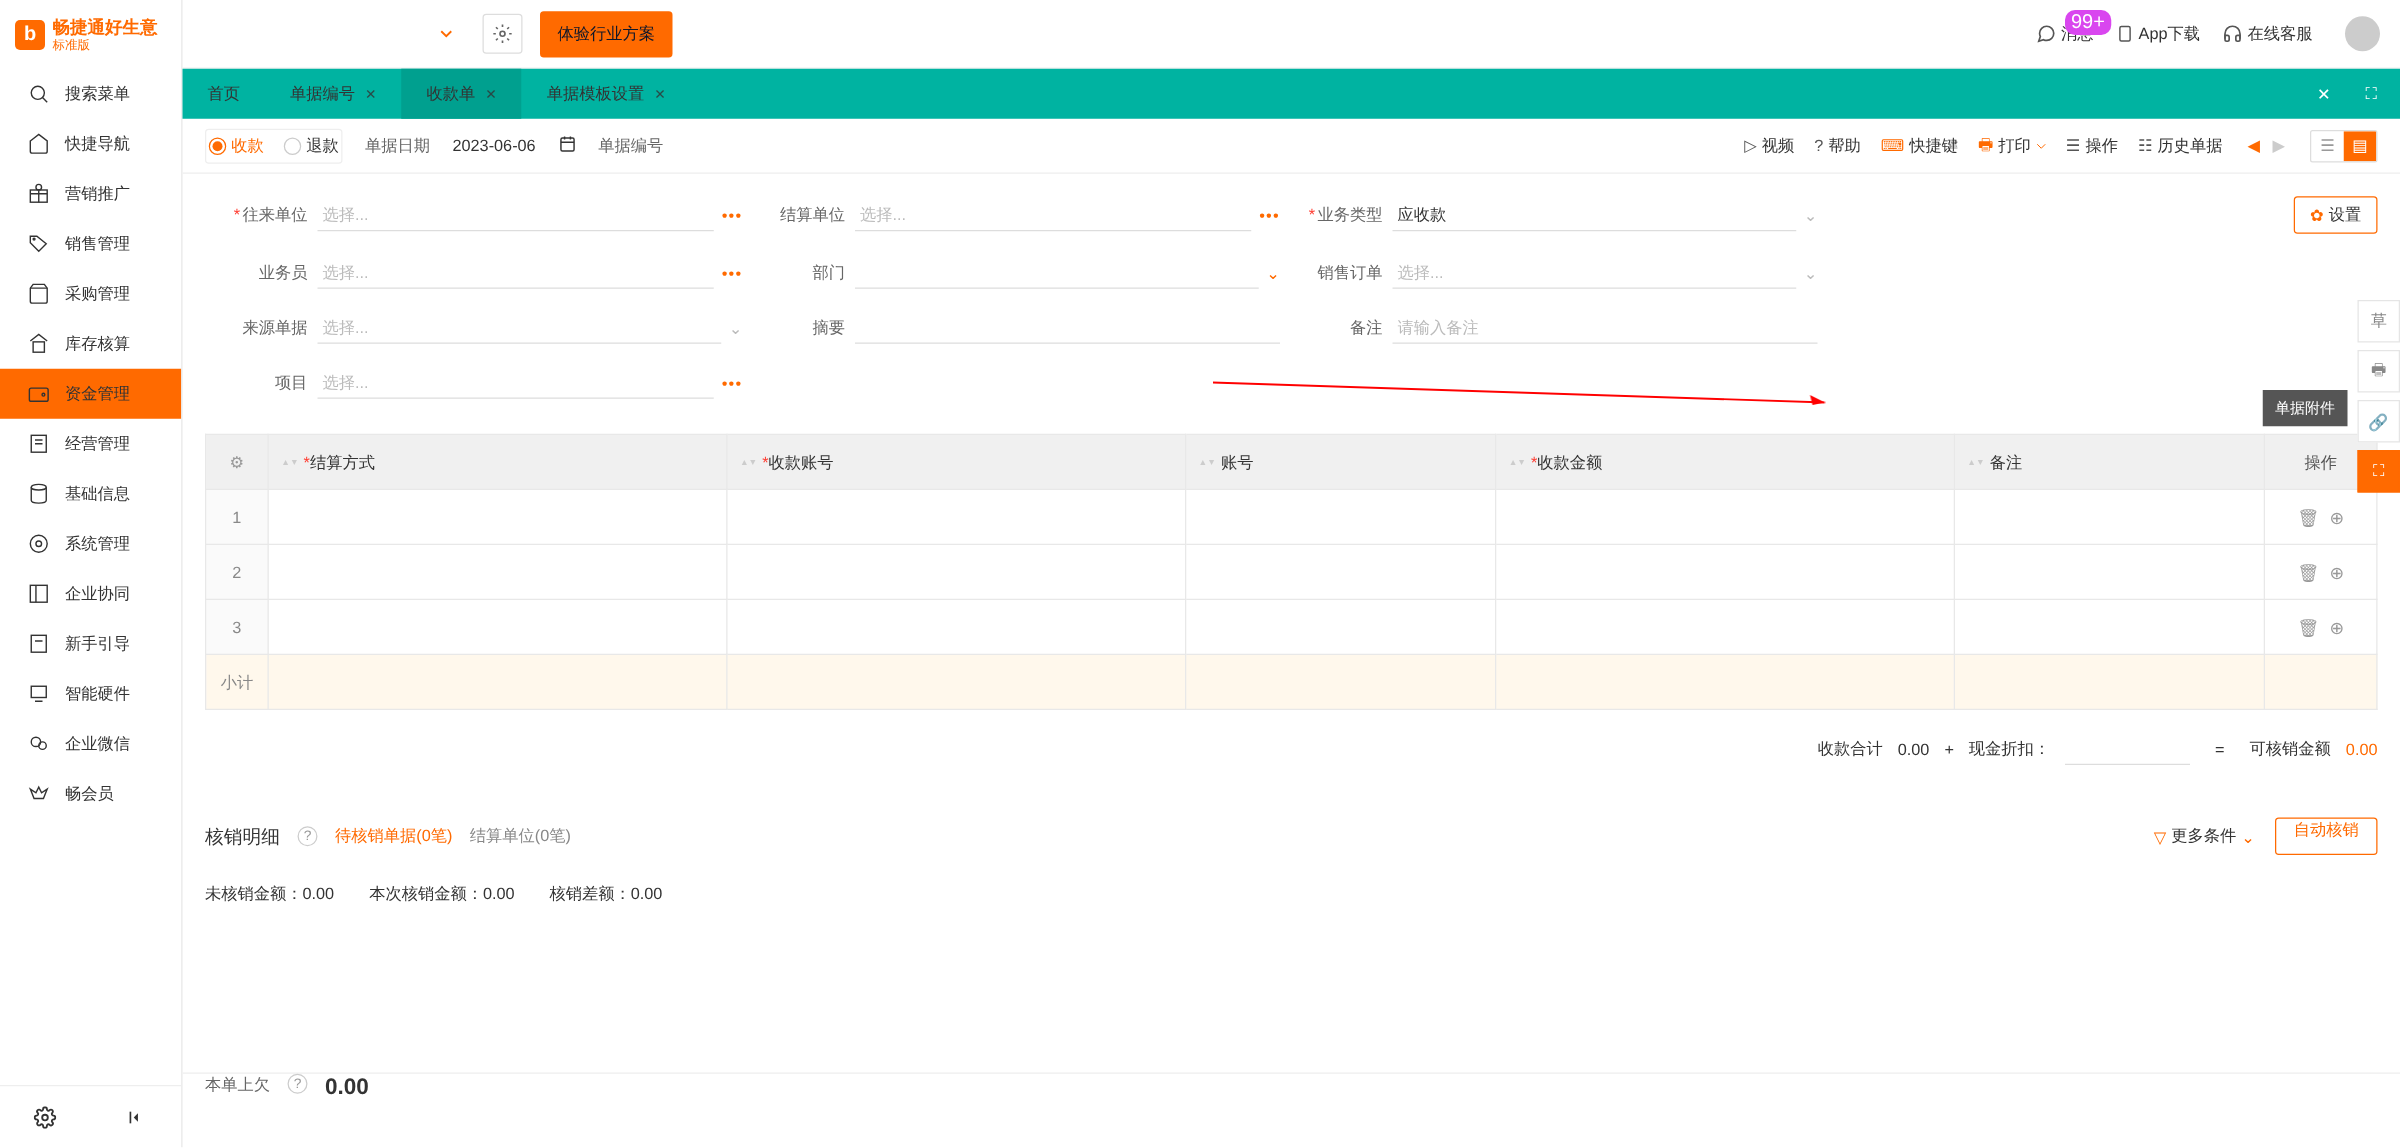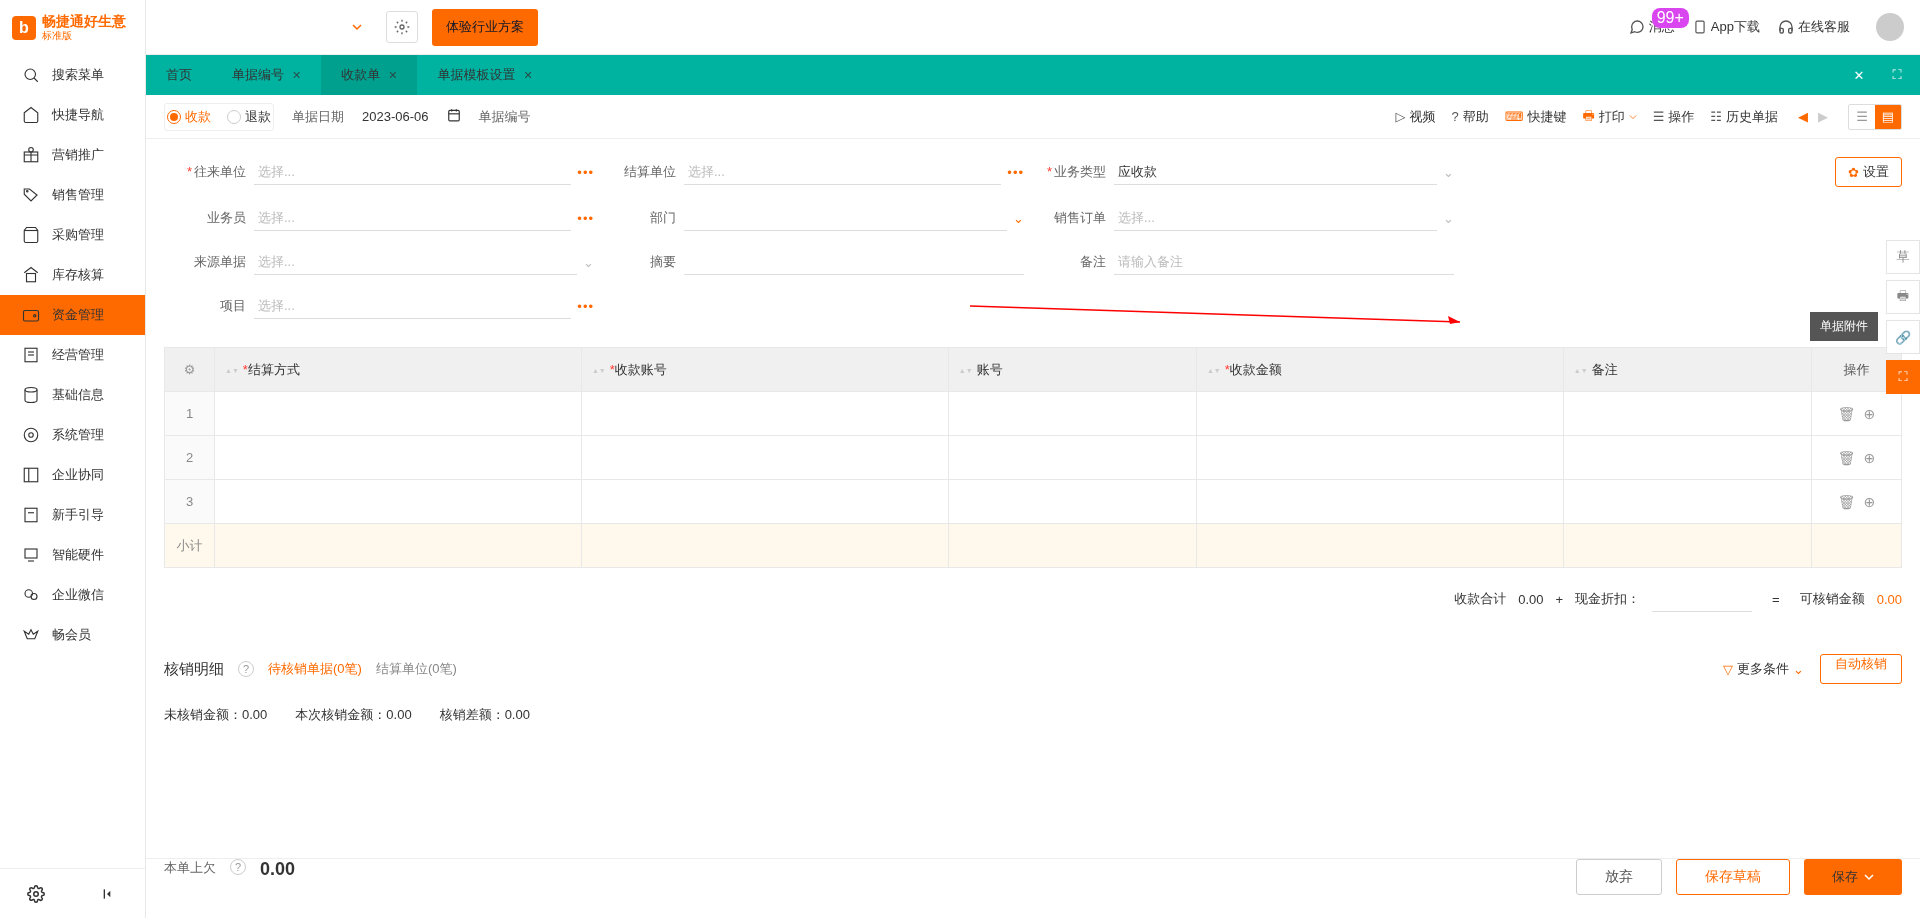--- a/index.html
+++ b/index.html
@@ -511,30 +511,20 @@
           <span><span>未核销金额：</span><span>0.00</span></span>
           <span><span>本次核销金额：</span><span>0.00</span></span>
           <span><span>核销差额：</span><span>0.00</span></span>
         </div>
       </div>
 
       <div class="footer">
         <span class="owed-lbl">本单上欠</span>
         <span class="help-icon">?</span>
         <span class="owed-val">0.00</span>
-        <div class="footer-btns">
-          <div class="fbtn ghost">放弃</div>
-          <div class="fbtn ghost-o">保存草稿</div>
-          <div class="fbtn primary">
-              <span>保存</span>
-              <svg width="10" height="10" viewBox="0 0 10 10">
-                <path d="M1 3l4 4 4-4" fill="none" stroke="#fff" stroke-width="1.5"></path>
-              </svg>
-            </div>
-        </div>
       </div>
     </div>
   </div>
 </div>
 
 <svg class="arrow-line">
     <line x1="0" y1="2" x2="490" y2="18" stroke="#ff0000" stroke-width="1.5"></line>
     <polygon points="490,18 478,12 480,20" fill="#ff0000"></polygon>
   </svg>
 <div class="attach-tip">单据附件</div>

